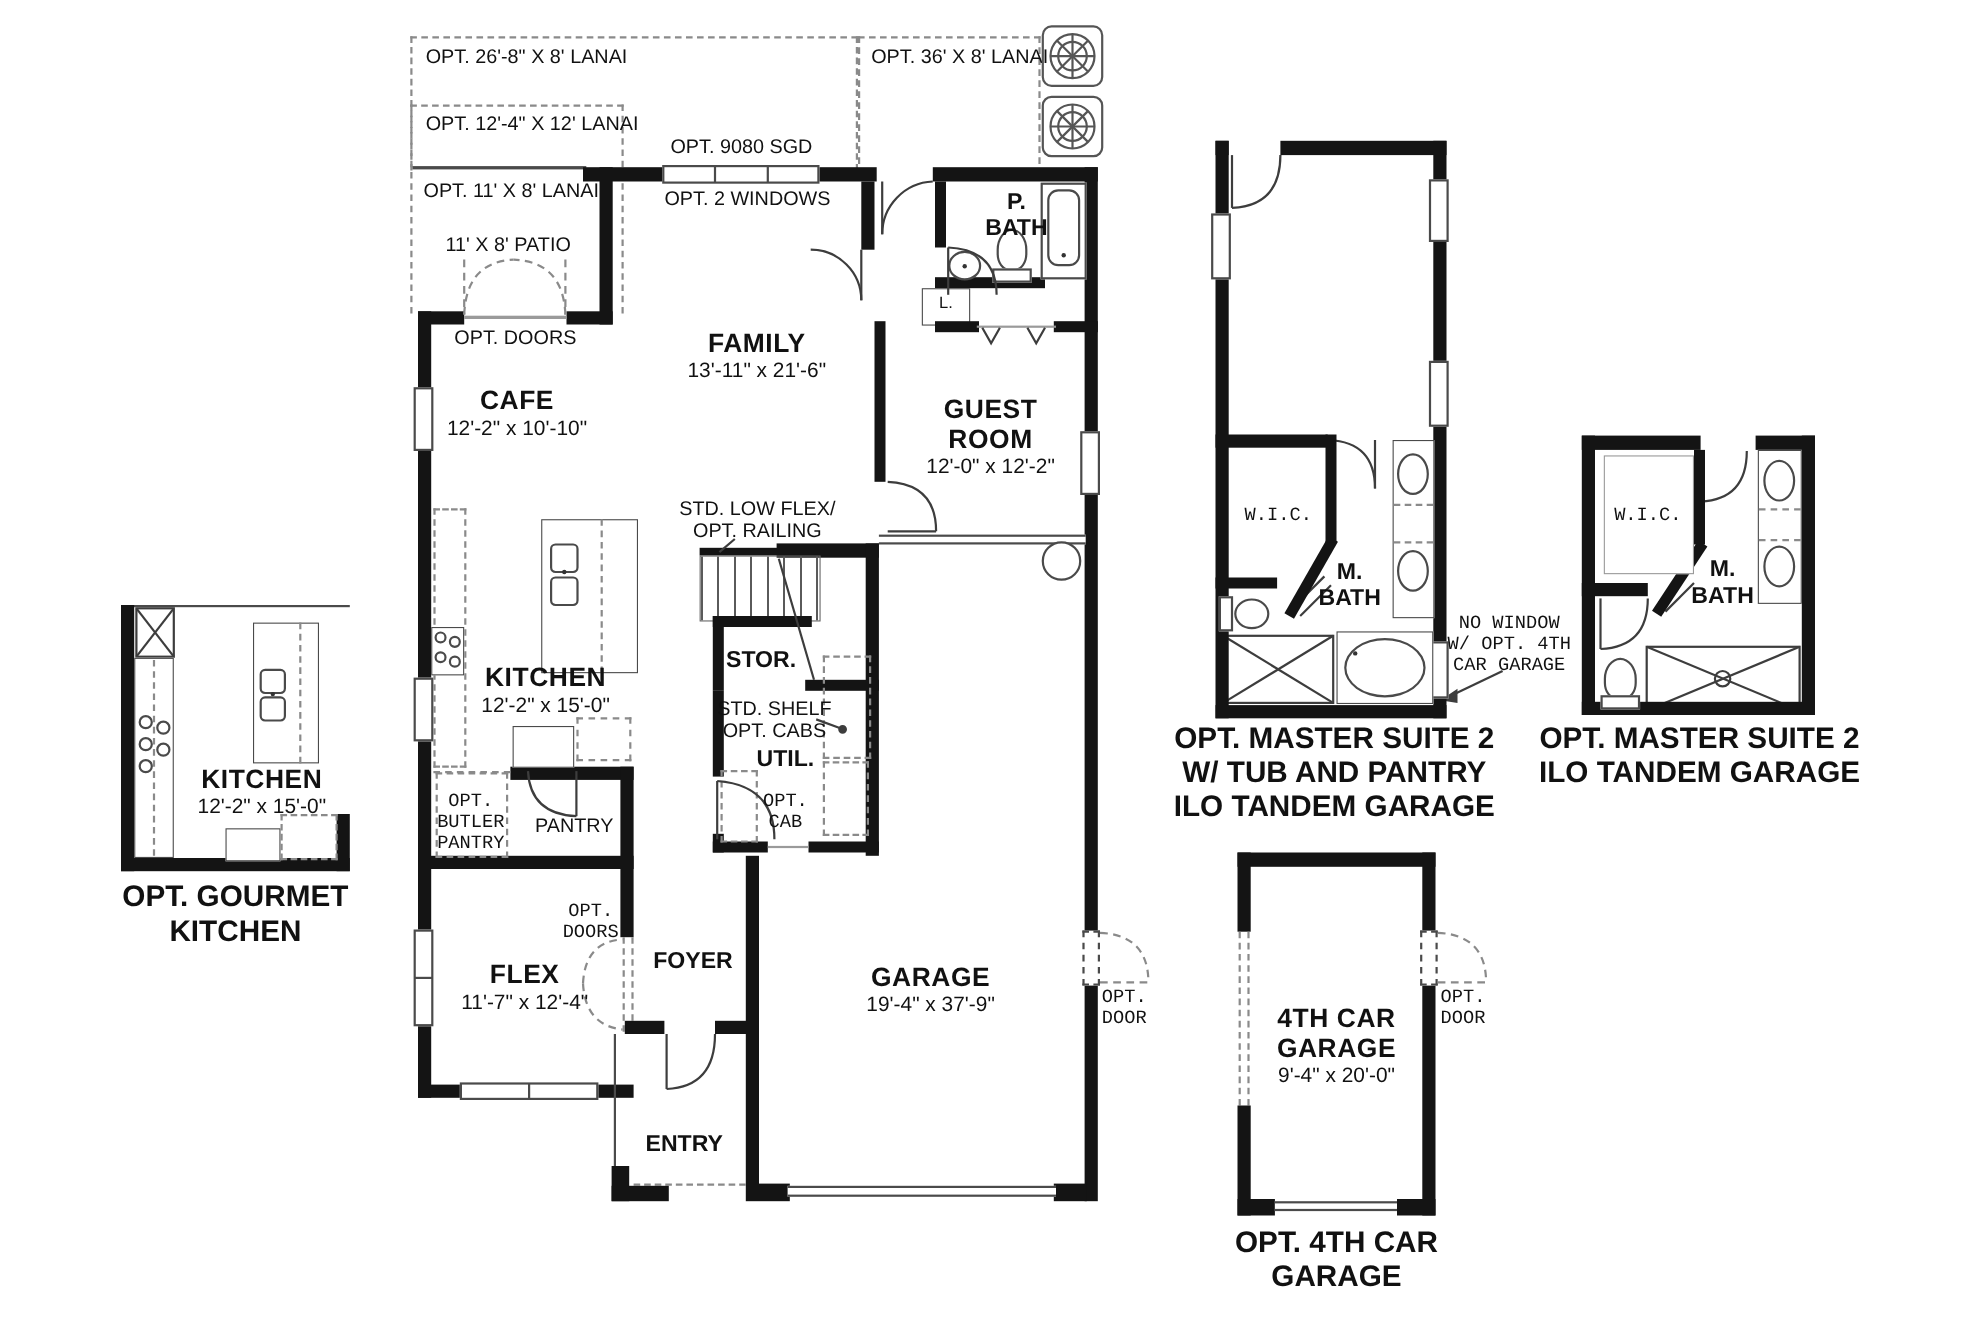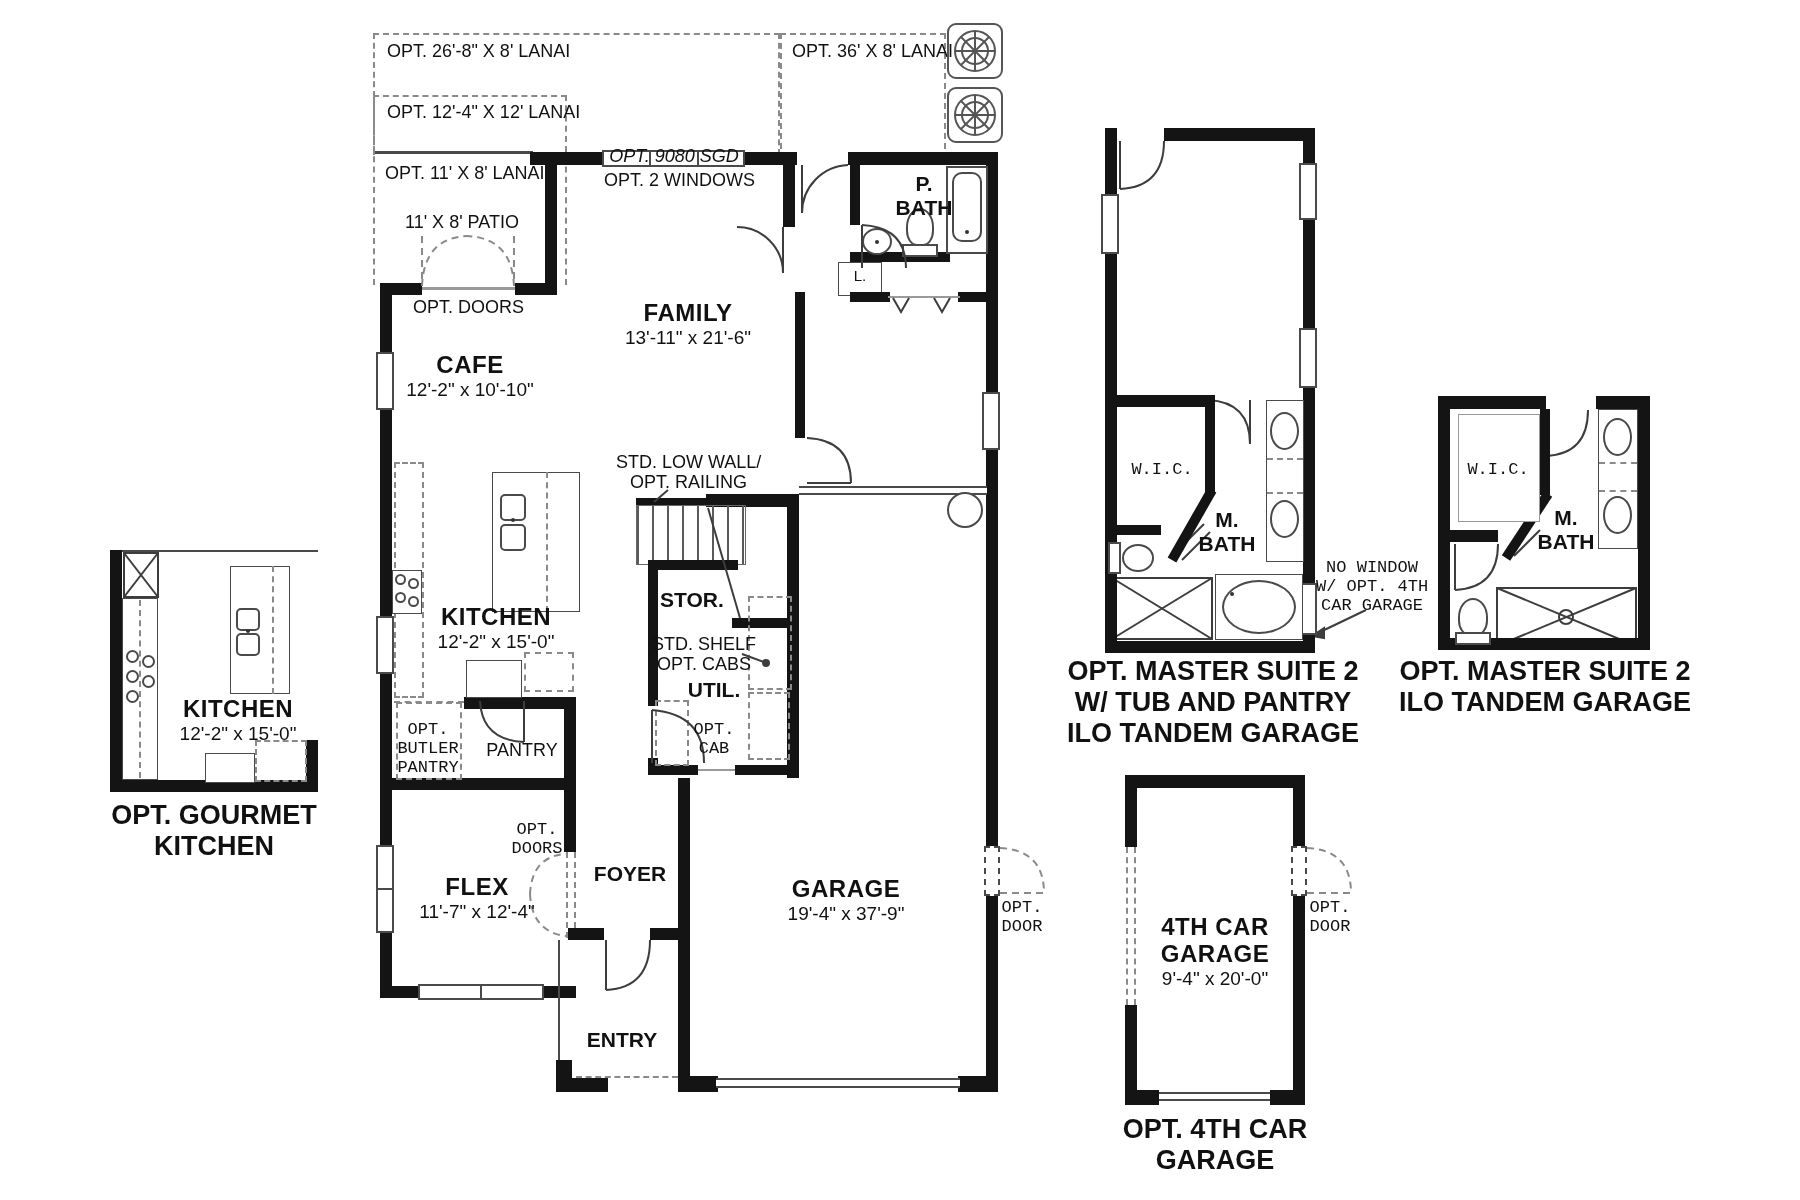--- a/index.html
+++ b/index.html
@@ -55,21 +55,21 @@
   <div class="gl" style="left:422px;top:287px;width:93px;height:3px;"></div>
 
   <div class="w" style="left:545px;top:152px;width:12px;height:143px;"></div>
 
   <div class="w" style="left:530px;top:152px;width:74px;height:13px;"></div>
   <div class="w" style="left:743px;top:152px;width:54px;height:13px;"></div>
   <div class="w" style="left:848px;top:152px;width:150px;height:13px;"></div>
   <div class="win" style="left:602px;top:150px;width:143px;height:17px;"></div>
   <div class="tl" style="left:649px;top:151px;width:2px;height:15px;"></div>
   <div class="tl" style="left:697px;top:151px;width:2px;height:15px;"></div>
-  <div class="lbl ann" style="left:608px;top:146px;width:132px;font-style:italic;">OPT. 9080 SGD</div>
+  <div class="lbl ann" style="left:608px;top:123px;width:132px;">OPT. 9080 SGD</div>
   <div class="lbl ann" style="left:604px;top:170px;width:140px;">OPT. 2 WINDOWS</div>
 
   <div class="w" style="left:986px;top:152px;width:12px;height:940px;"></div>
 
   <div class="w" style="left:850px;top:165px;width:10px;height:60px;"></div>
   <div class="w" style="left:850px;top:252px;width:100px;height:10px;"></div>
   <div class="fix" style="left:838px;top:262px;width:44px;height:34px;border-width:1px;"></div>
   <div class="lbl sm" style="left:846px;top:268px;width:28px;">L.</div>
 
   <div class="w" style="left:850px;top:292px;width:40px;height:10px;"></div>
@@ -265,22 +265,27 @@
     <div class="room2">BATH</div>
   </div>
   <div class="lbl" style="left:613px;top:300px;width:150px;">
     <div class="room">FAMILY</div>
     <div class="dim">13'-11" x 21'-6"</div>
   </div>
   <div class="lbl" style="left:400px;top:352px;width:140px;">
     <div class="room">CAFE</div>
     <div class="dim">12'-2" x 10'-10"</div>
   </div>
+  <div class="lbl" style="left:828px;top:360px;width:145px;">
+    <div class="room">GUEST</div>
+    <div class="room">ROOM</div>
+    <div class="dim">12'-0" x 12'-2"</div>
+  </div>
   <div class="lbl" style="left:616px;top:452px;width:145px;">
-    <div class="ann">STD. LOW WALL/</div>
+    <div class="ann">STD. LOW FLEX/</div>
     <div class="ann">OPT. RAILING</div>
   </div>
   <div class="lbl room2" style="left:660px;top:588px;width:60px;">STOR.</div>
   <div class="lbl" style="left:652px;top:634px;width:104px;">
     <div class="ann">STD. SHELF</div>
     <div class="ann">OPT. CABS</div>
   </div>
   <div class="lbl room2" style="left:684px;top:678px;width:60px;">UTIL.</div>
   <div class="lbl" style="left:686px;top:720px;width:56px;">
     <div class="ann2">OPT.</div>

